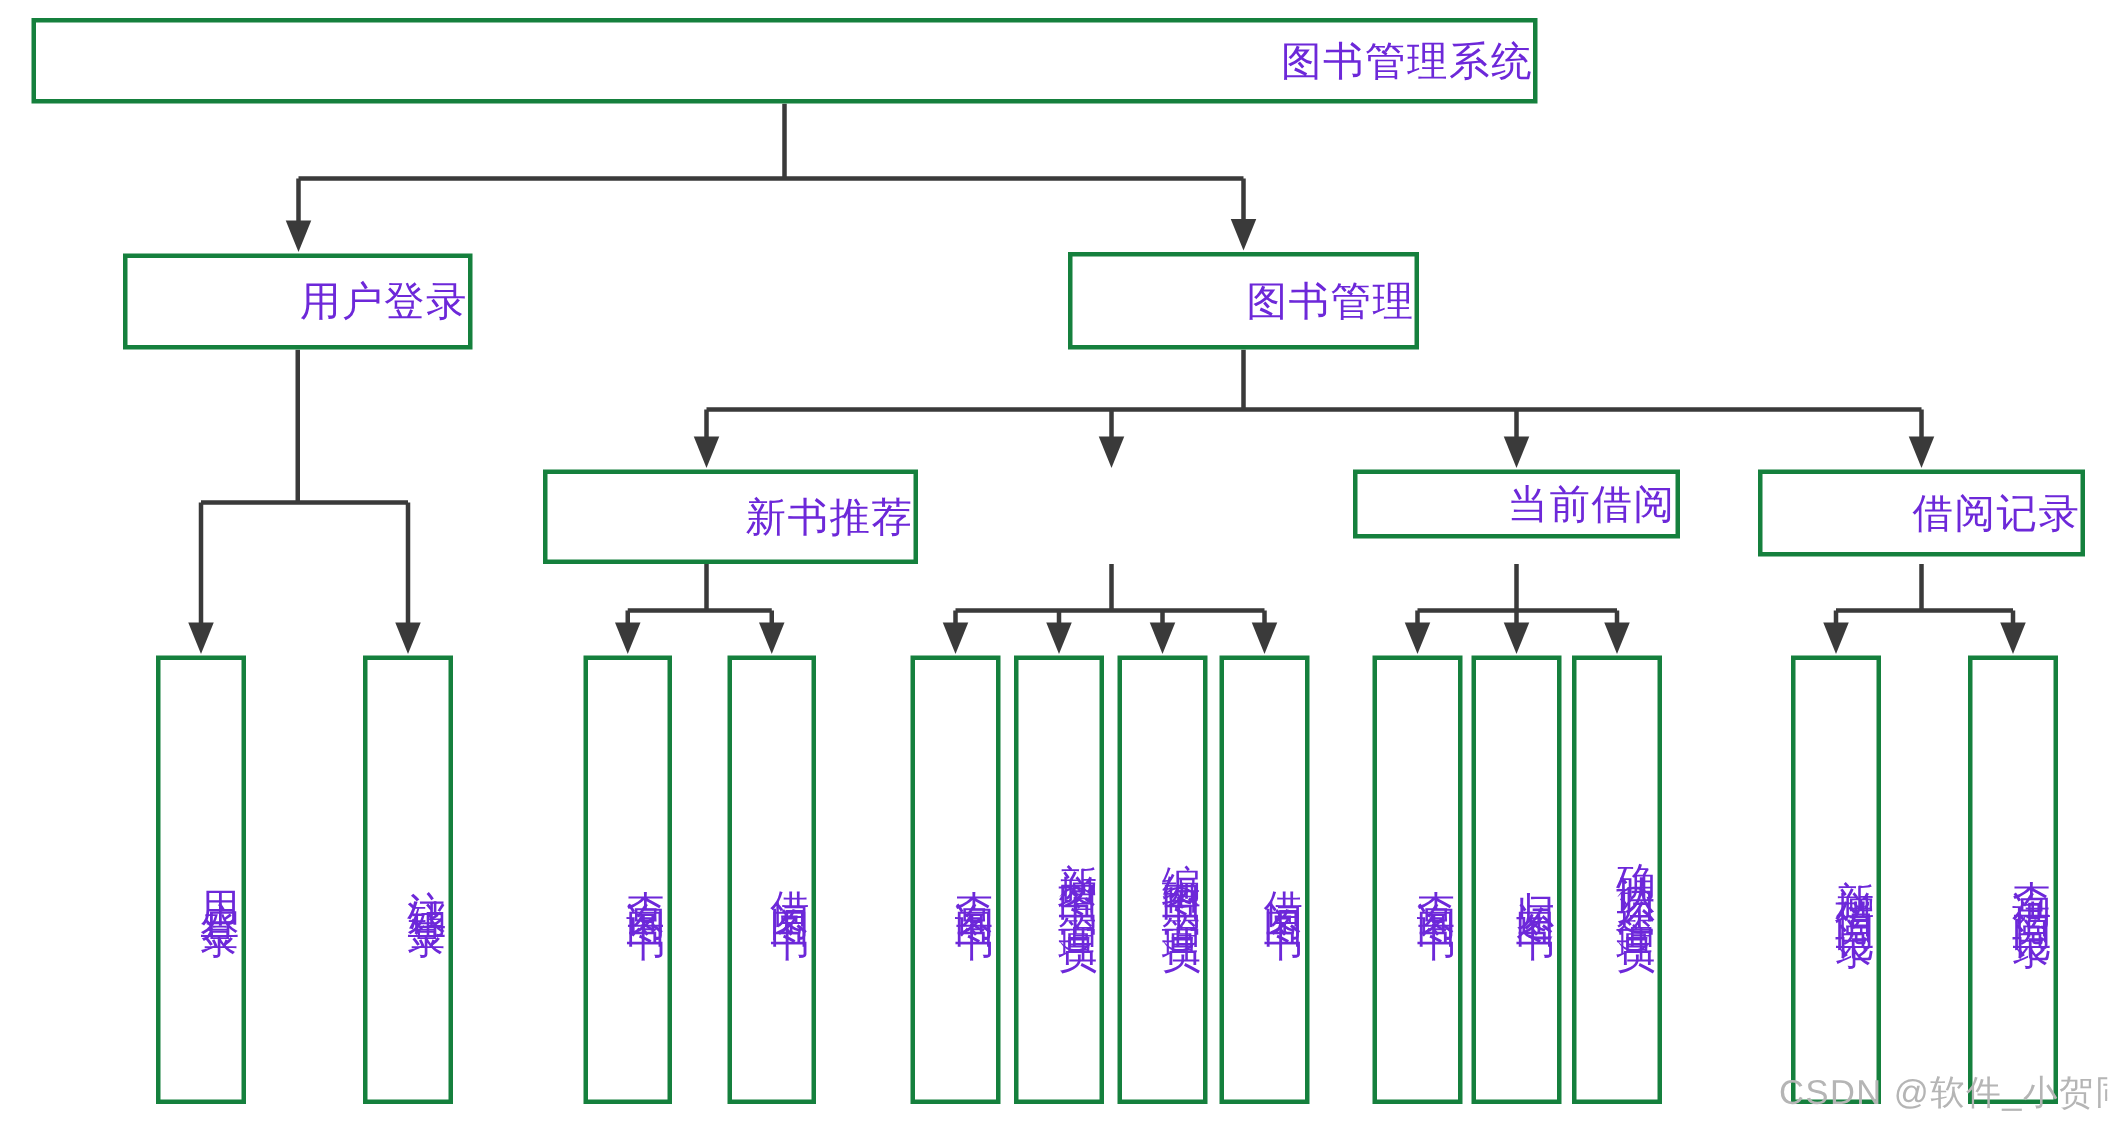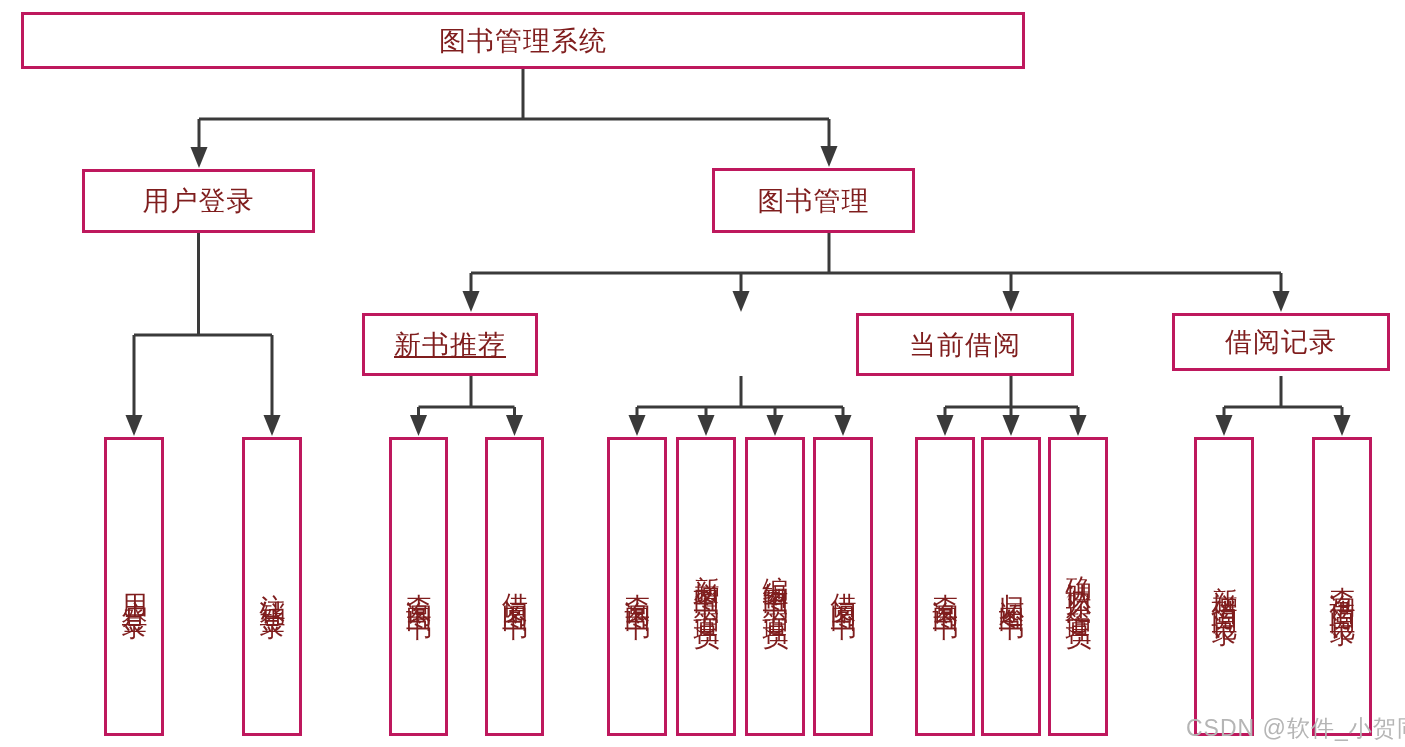--- a/index.html
+++ b/index.html
@@ -2,22 +2,22 @@
 <html><head>
 <meta charset="utf-8">
 <style>
   html,body{margin:0;padding:0;background:#ffffff;}
   .canvas{
     position:relative;width:1405px;height:747px;background:#ffffff;
     font-family:"Liberation Sans","DejaVu Sans",sans-serif;overflow:hidden;
   }
   .node{
     position:absolute;box-sizing:border-box;background:#ffffff;
-    border:3px solid #be185d;display:flex;align-items:center;justify-content:center;
-    color:#7f1d1d;z-index:2;
+    border:3px solid #15803d;display:flex;align-items:center;justify-content:flex-end;
+    color:#6d28d9;z-index:2;
   }
   .h-node{font-size:27px;letter-spacing:1px;}
   .v-node .v-label{
     writing-mode:vertical-rl;text-orientation:mixed;
     font-size:26px;letter-spacing:7px;line-height:1.15;
   }
   .connectors{position:absolute;left:0;top:0;z-index:1;pointer-events:none;}
   .watermark{
     position:absolute;left:1186px;top:713px;z-index:5;
     font-size:23px;color:#b5b5b5;letter-spacing:1px;white-space:nowrap;
@@ -78,28 +78,28 @@
     </g>
   </svg>
 
   <div class="node h-node" style="left:21px;top:12px;width:1004px;height:57px;">
     <span>图书管理系统</span>
   </div>
 
   <div class="node h-node" style="left:82px;top:169px;width:233px;height:64px;">
     <span>用户登录</span>
   </div>
-  <div class="node h-node" style="left:712px;top:168px;width:203px;height:65px;">
+  <div class="node h-node" style="left:712px;top:168px;width:234px;height:65px;">
     <span>图书管理</span>
   </div>
 
-  <div class="node h-node" style="left:362px;top:313px;width:176px;height:63px;text-decoration:underline;">
+  <div class="node h-node" style="left:362px;top:313px;width:250px;height:63px;">
     <span>新书推荐</span>
   </div>
-  <div class="node h-node" style="left:856px;top:313px;width:218px;height:63px;">
+  <div class="node h-node" style="left:902px;top:313px;width:218px;height:46px;">
     <span>当前借阅</span>
   </div>
   <div class="node h-node" style="left:1172px;top:313px;width:218px;height:58px;">
     <span>借阅记录</span>
   </div>
 
   <div class="node v-node" style="left:104px;top:437px;width:60px;height:299px;">
     <span class="v-label">用户登录</span>
   </div>
   <div class="node v-node" style="left:242px;top:437px;width:60px;height:299px;">

